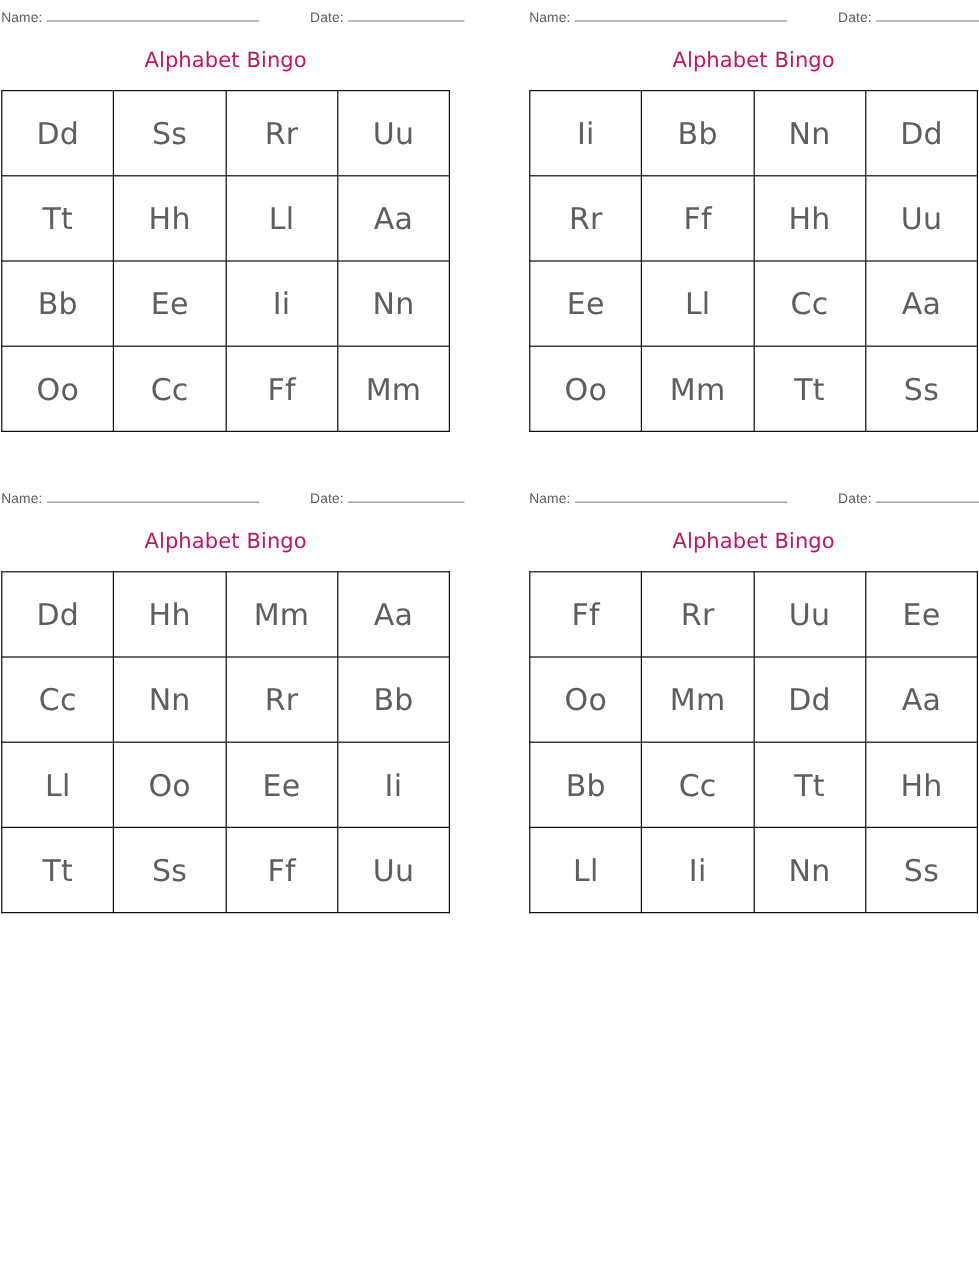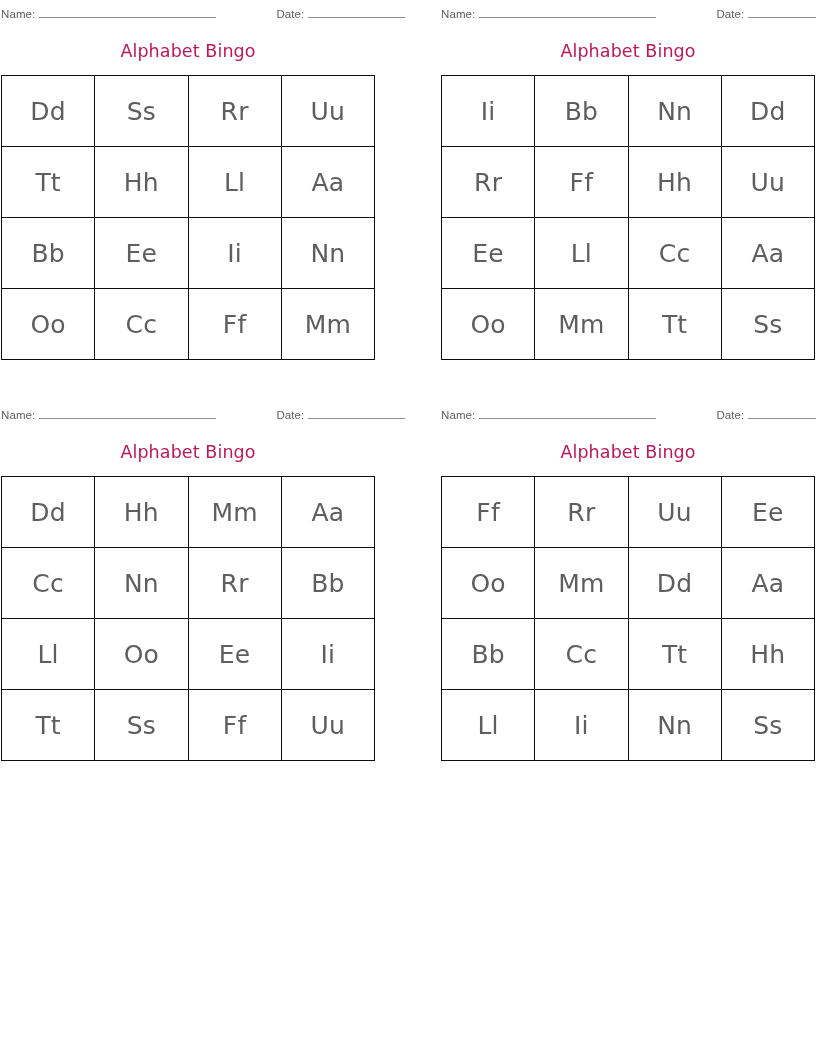--- a/index.html
+++ b/index.html
@@ -56,21 +56,21 @@
     color: #5d5d5d;
     letter-spacing: 0.1px;
   }
   .nd-rule {
     display: inline-block;
     border-bottom: 1px solid #8d8d8d;
     height: 11px;
     margin-left: 4px;
   }
   .nd-name .nd-rule { width: 177px; }
-  .nd-date { margin-left: 60px; }
+  .nd-date { margin-left: 42px; }
   .nd-date .nd-rule { width: 97px; }
 
   
   .card-title {
     text-align: center;
     font-family: "DejaVu Sans", sans-serif;
     font-weight: 400;
     font-size: 17.5px;
     color: #be185d;
     margin-top: 18px;

